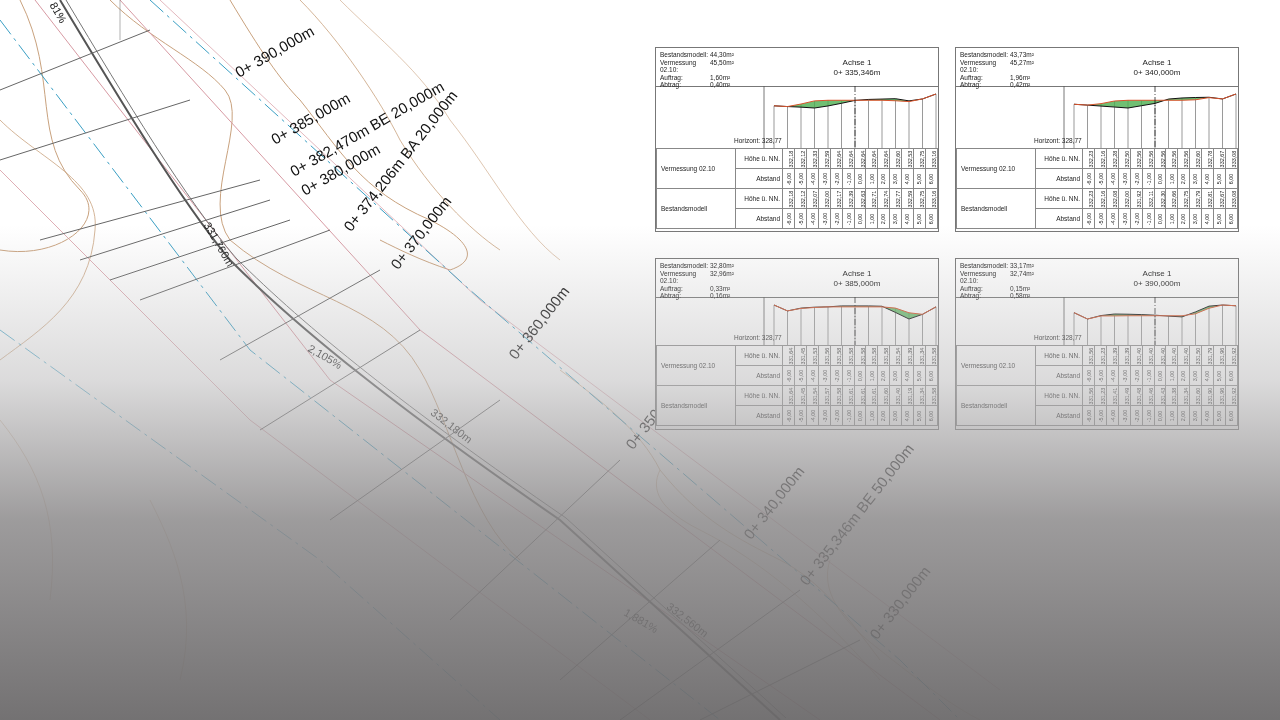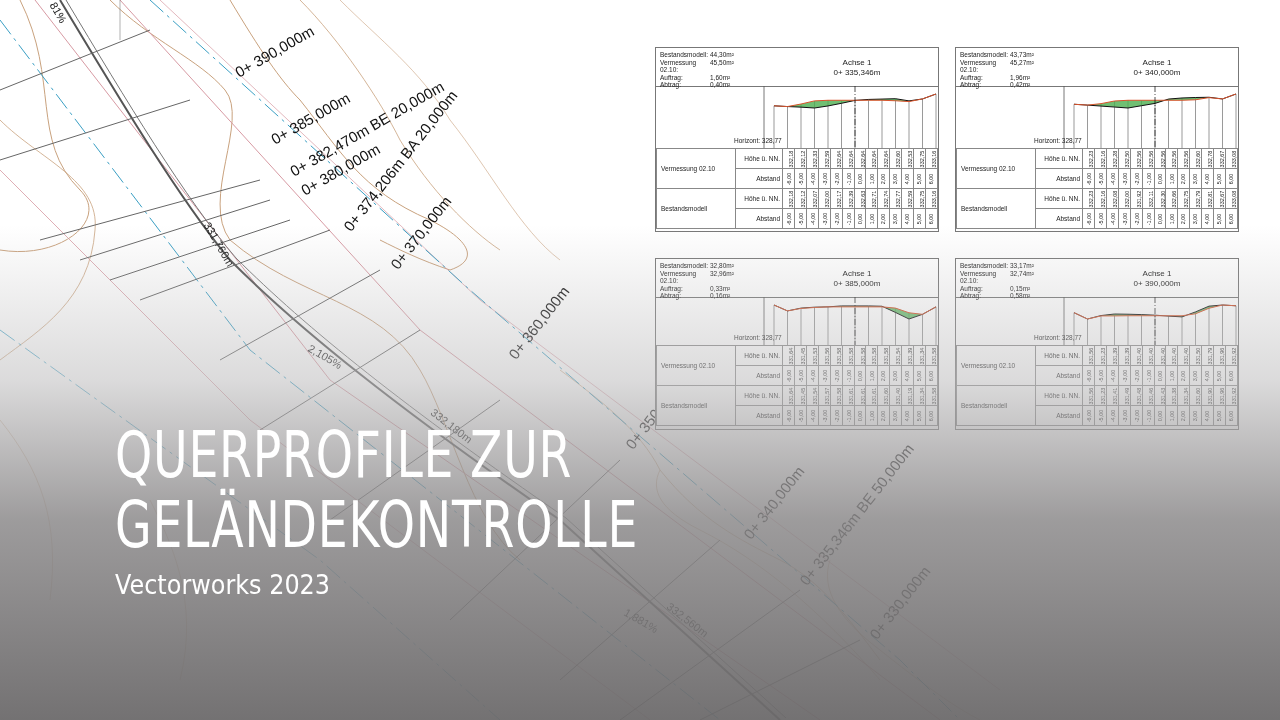--- a/index.html
+++ b/index.html
@@ -570,18 +570,13 @@
             <td class="v" style="height:15px"><span>4,00</span></td>
             <td class="v" style="height:15px"><span>5,00</span></td>
             <td class="v" style="height:15px"><span>6,00</span></td>
           </tr>
         </tbody>
       </table>
     </div>
 
   <div id="shade"></div>
 
-  <div id="title-block">
-    <div id="title-line1">QUERPROFILE ZUR</div>
-    <div id="title-line2">GELÄNDEKONTROLLE</div>
-    <div id="subtitle">Vectorworks 2023</div>
-  </div>
 </div>
 
 </body></html>

